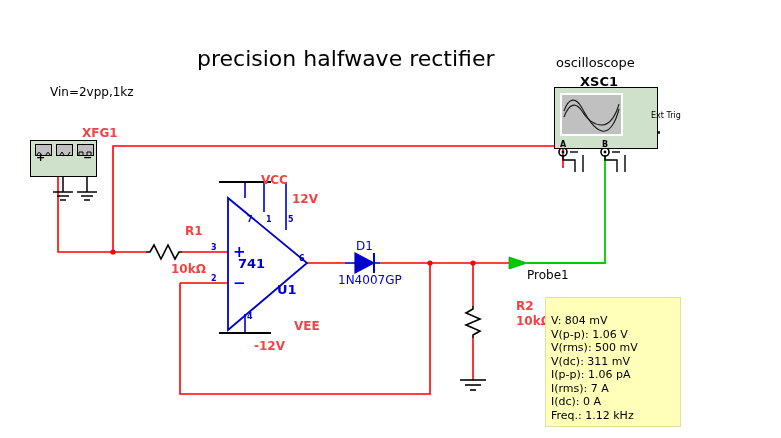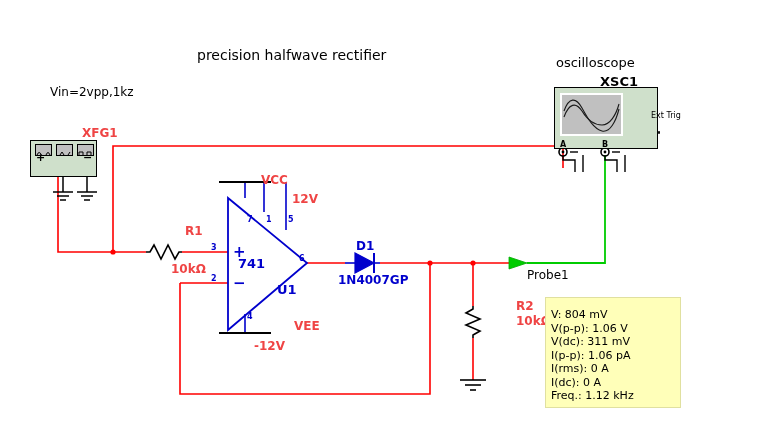--- a/index.html
+++ b/index.html
@@ -23,31 +23,31 @@
     top: 0;
     width: 781px;
     height: 438px;
   }
   .lbl {
     position: absolute;
     white-space: nowrap;
     line-height: 1;
   }
   .title-text {
-    font-size: 14px;
+    font-size: 22px;
     color: #000000;
     font-family: "DejaVu Sans", "Liberation Sans", sans-serif;
   }
   .note-text {
     font-size: 12px;
     color: #000000;
   }
   .ref-blue {
     font-size: 12px;
-    font-weight: bold;
+    font-weight: normal;
     color: #0000cc;
   }
   .ref-black {
     font-size: 12px;
     font-weight: bold;
     color: #ef4444;
     margin-left: 32px;
   }
   .pinnum {
     font-size: 8px;
@@ -93,21 +93,21 @@
     font-weight: bold;
     color: #000000;
   }
 
   
   #probe-readout {
     position: absolute;
     left: 545px;
     top: 297px;
     width: 136px;
-    padding: 10px 5px 4px 5px;
+    padding: 16px 5px 4px 5px;
     background: #ffffb9;
     border: 1px solid #e0e0a0;
     box-sizing: border-box;
   }
   #probe-readout .row {
     font-size: 11px;
     color: #000000;
     line-height: 13.5px;
     white-space: nowrap;
   }
@@ -304,21 +304,21 @@
 
   <div id="scope-body">
     <div id="scope-screen">
       <svg width="59" height="39" viewBox="0 0 59 39">
         <path d="M2,16 C7,2 14,2 20,13 C26,24 32,34 40,36 C48,38 54,26 57,14" fill="none" stroke="#1a1a1a" stroke-width="1.1"></path>
         <path d="M2,22 C7,8 14,7 20,16 C26,26 33,30 40,30 C48,30 54,20 57,9" fill="none" stroke="#1a1a1a" stroke-width="1.1"></path>
       </svg>
     </div>
   </div>
   <div class="lbl scope-title" style="left:556px; top:56px;">oscilloscope</div>
-  <div class="lbl scope-ref" style="left:600px; top:75px;">XSC1</div>
+  <div class="lbl scope-ref" style="left:580px; top:75px;">XSC1</div>
   <div class="lbl term-lbl" style="left:560px; top:141px;">A</div>
   <div class="lbl term-lbl" style="left:602px; top:141px;">B</div>
   <div class="lbl exttrig-lbl" style="left:631px; top:112px;">Ext Trig</div>
 
   <div class="lbl title-text" style="left:197px; top:48px;">precision halfwave rectifier</div>
 
   <div class="lbl note-text" style="left:50px; top:86px;">Vin=2vpp,1kz</div>
 
   <div class="lbl ref-black" style="left:153px; top:225px;">R1</div>
   <div class="lbl ref-black" style="left:139px; top:263px;">10kΩ</div>
@@ -345,20 +345,21 @@
   <div class="lbl pinnum" style="left:299px; top:255px;">6</div>
 
   <div class="lbl ref-blue" style="left:356px; top:240px;">D1</div>
   <div class="lbl ref-blue" style="left:338px; top:274px;">1N4007GP</div>
 
   <div class="lbl probe-lbl" style="left:527px; top:269px;">Probe1</div>
 
   <div id="probe-readout">
     <div class="row">V: 804 mV</div>
     <div class="row">V(p-p): 1.06 V</div>
+    <div class="row">V(rms): 500 mV</div>
     <div class="row">V(dc): 311 mV</div>
     <div class="row">I(p-p): 1.06 pA</div>
-    <div class="row">I(rms): 0 A</div>
+    <div class="row">I(rms): 7 A</div>
     <div class="row">I(dc): 0 A</div>
     <div class="row">Freq.: 1.12 kHz</div>
   </div>
 
 </div>
 
 </body></html>

